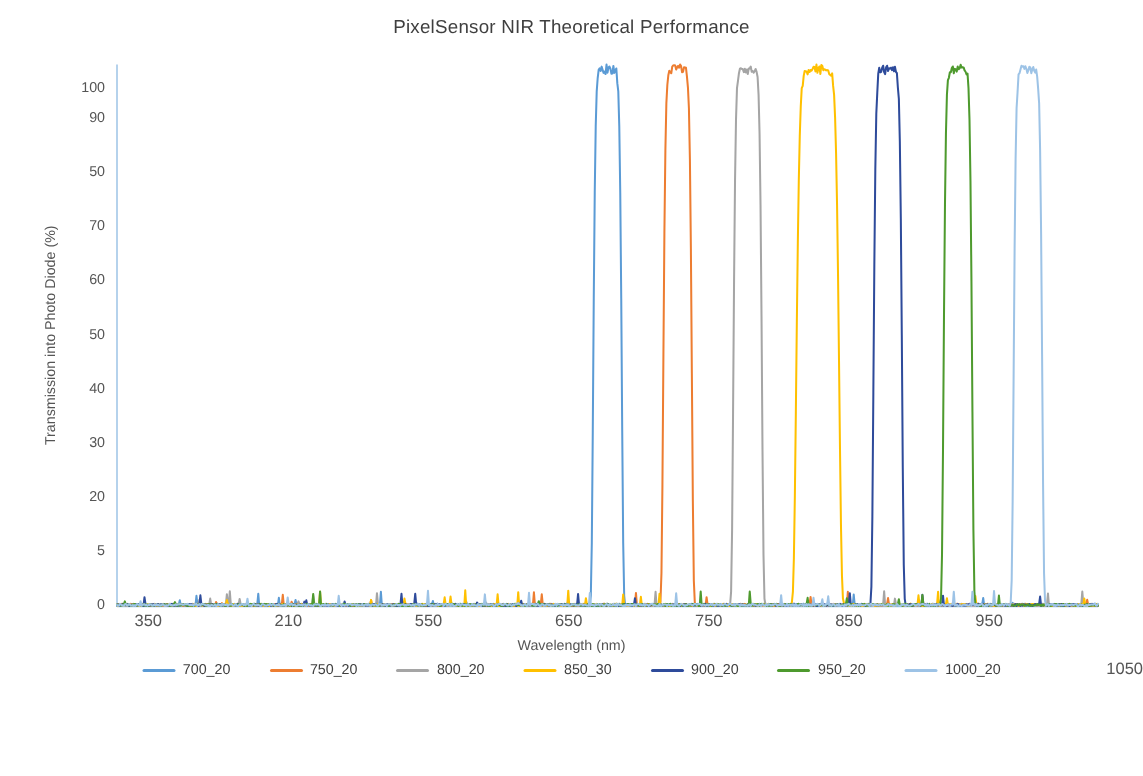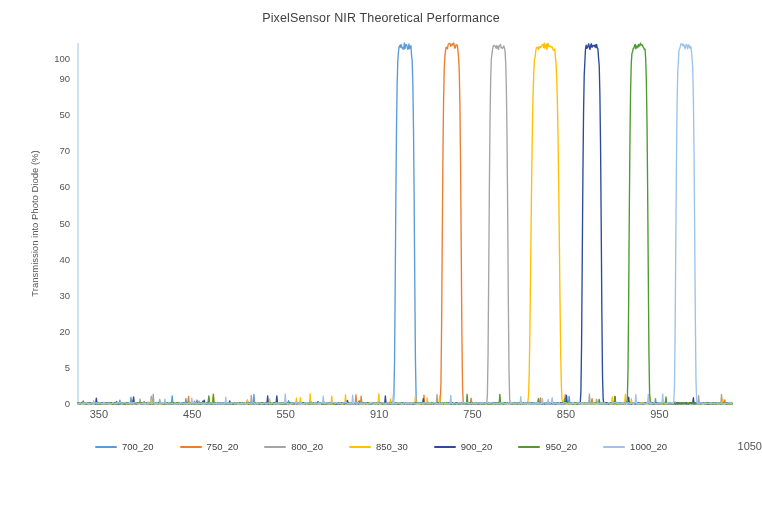--- a/index.html
+++ b/index.html
@@ -133,31 +133,32 @@
       <div class="ytick" style="left: 36px; top: 254.6px;">40</div>
       <div class="ytick" style="left: 36px; top: 218.5px;">50</div>
       <div class="ytick" style="left: 36px; top: 182.4px;">60</div>
       <div class="ytick" style="left: 36px; top: 146.3px;">70</div>
       <div class="ytick" style="left: 36px; top: 110.2px;">50</div>
       <div class="ytick" style="left: 36px; top: 74.1px;">90</div>
       <div class="ytick" style="left: 36px; top: 54px;">100</div>
     </div>
   <div id="xtick-layer">
       <div class="xtick" style="left: 48px; top: 409px;">350</div>
-      <div class="xtick" style="left: 141.429px; top: 409px;">450</div>
+      <div class="xtick" style="left: 141.429px; top: 409px;">210</div>
       <div class="xtick" style="left: 234.857px; top: 409px;">550</div>
-      <div class="xtick" style="left: 328.286px; top: 409px;">910</div>
+      <div class="xtick" style="left: 328.286px; top: 409px;">650</div>
       <div class="xtick" style="left: 421.714px; top: 409px;">750</div>
       <div class="xtick" style="left: 515.143px; top: 409px;">850</div>
       <div class="xtick" style="left: 608.571px; top: 409px;">950</div>
       <div class="xtick" style="left: 702px; top: 409px; margin-top: 32px;">1050</div>
     </div>
 
   <div id="y-axis-title">Transmission into Photo Diode (%)</div>
 
+  <div id="x-axis-title">Wavelength (nm)</div>
 
   <div id="legend">
       <div class="legend-item">
         <span class="legend-swatch" style="background: rgb(91, 155, 213);"></span>
         <span class="legend-label">700_20</span>
       </div>
       <div class="legend-item">
         <span class="legend-swatch" style="background: rgb(237, 125, 49);"></span>
         <span class="legend-label">750_20</span>
       </div>

